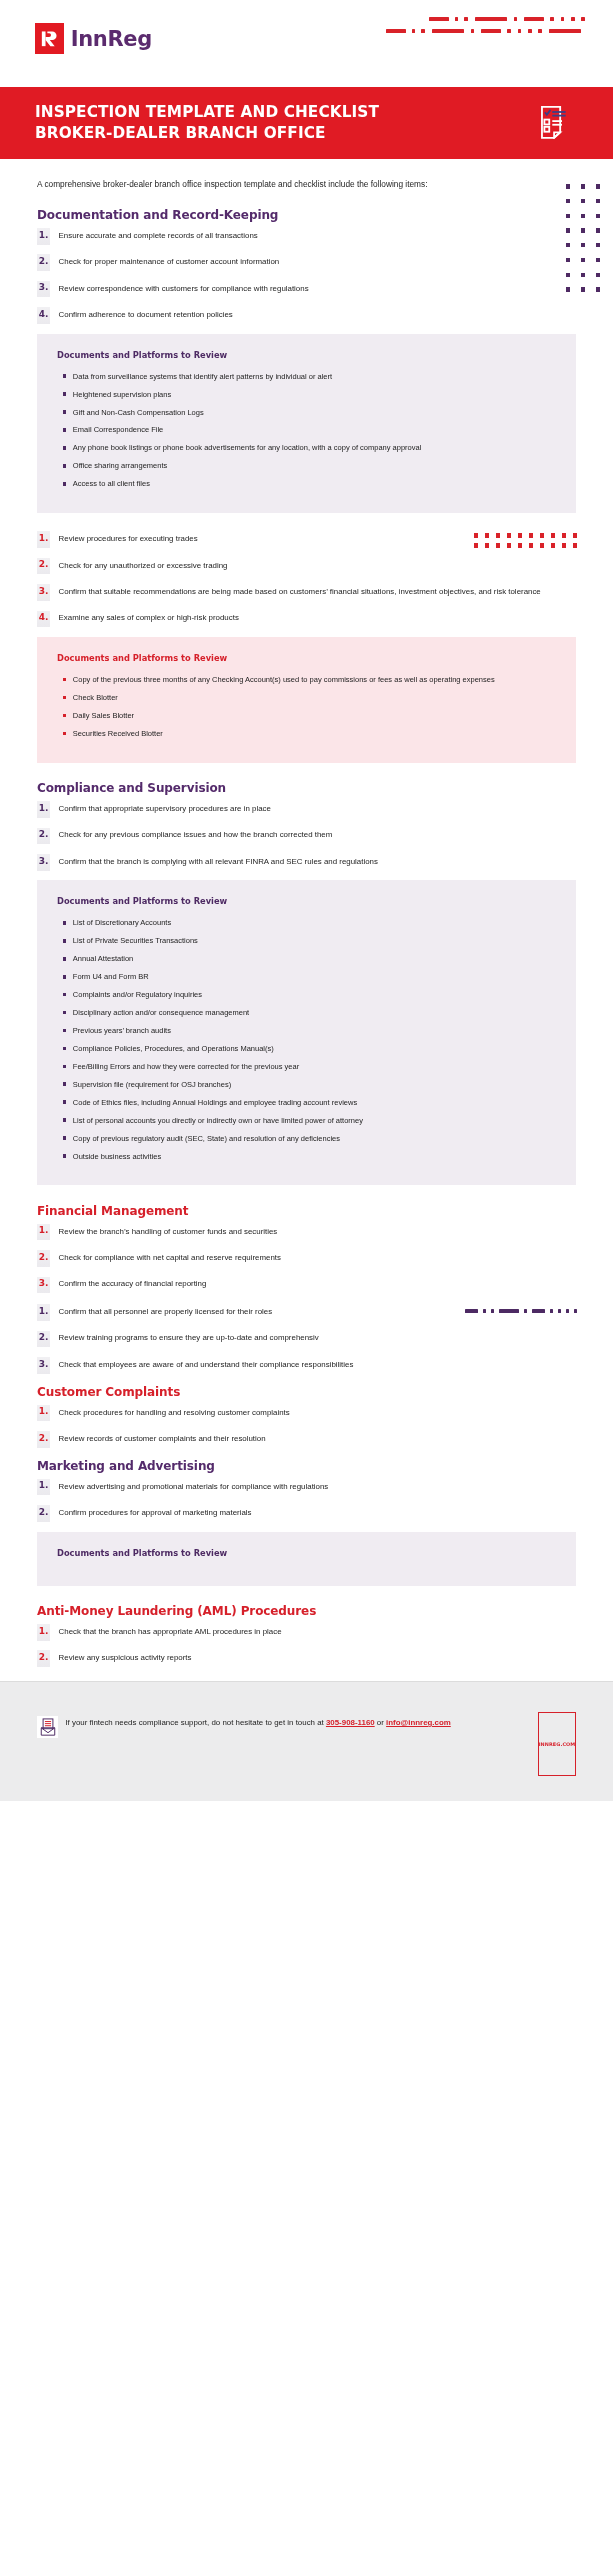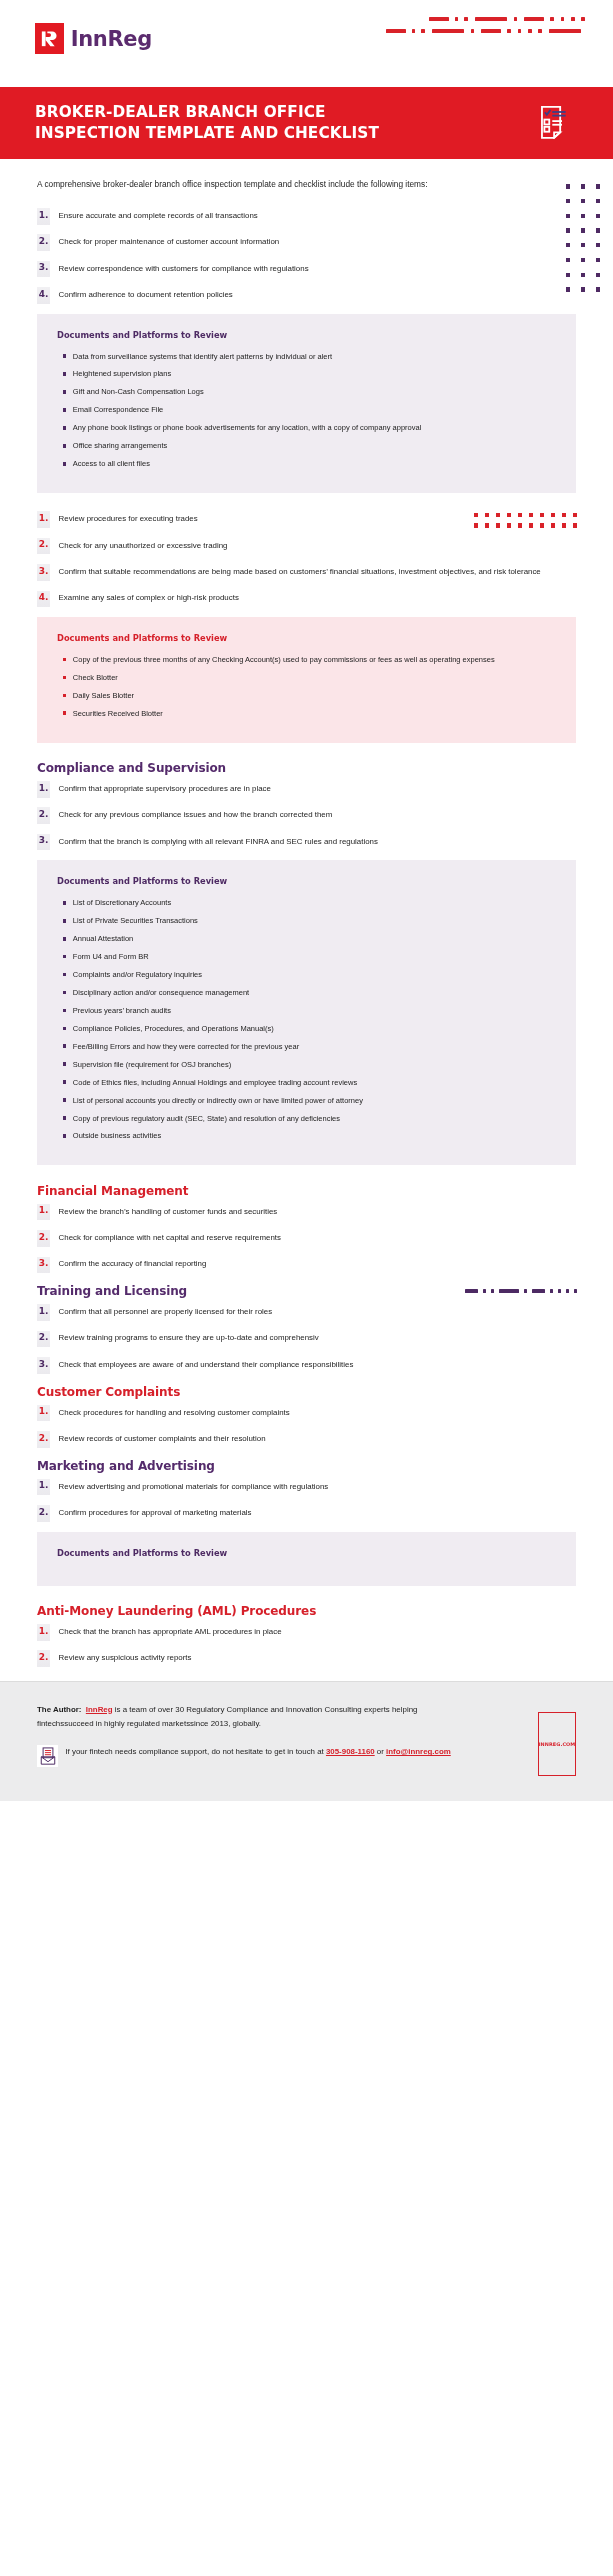--- a/index.html
+++ b/index.html
@@ -262,22 +262,22 @@
       <i style="width:3.7px;margin-left:6.7px"></i>
     <i style="width:3.7px;margin-left:6.7px"></i>
       <i style="width:3.7px;margin-left:6.7px"></i>
       <i style="width:3.7px;margin-left:6.7px"></i>
     <i style="width:32px;margin-left:6.7px"></i>
   </div>
 </div>
 
 <div class="hero">
   <div class="hero-title">
+    <div>INSPECTION TEMPLATE AND CHECKLIST</div>
     <div>BROKER-DEALER BRANCH OFFICE</div>
-    <div>INSPECTION TEMPLATE AND CHECKLIST</div>
   </div>
   <div class="hero-icon">
     <svg width="27" height="34" viewBox="0 0 44 56" aria-hidden="true">
       <path d="M3 3 h30 v42 l-10 9 h-20 z" fill="none" stroke="#ffffff" stroke-width="3"></path>
       <path d="M33 45 l-10 9 v-9 z" fill="none" stroke="#ffffff" stroke-width="3"></path>
       <path d="M8 12 l3 4 l6 -8" fill="none" stroke="#3b3f86" stroke-width="3"></path>
       <rect x="20" y="10" width="22" height="3" fill="#3b3f86"></rect>
       <rect x="20" y="16" width="22" height="3" fill="#3b3f86"></rect>
       <rect x="7" y="24" width="8" height="8" fill="none" stroke="#ffffff" stroke-width="3"></rect>
       <rect x="7" y="36" width="8" height="8" fill="none" stroke="#ffffff" stroke-width="3"></rect>
@@ -313,20 +313,21 @@
       <span></span>
     <span></span>
       <span></span>
       <span></span>
   </div>
 
   <p class="intro">A comprehensive broker-dealer branch office inspection template and checklist include the following items:</p>
 
   <div id="sections-root">
       <div class="section" style="margin-top: 16px;">
+        <h2 class="section-title purple">Documentation and Record-Keeping</h2>
         <ol class="checklist">
           <li>
             <div class="num purple">1.</div>
             <div class="item-text">Ensure accurate and complete records of all transactions</div>
           </li>
           <li>
             <div class="num purple">2.</div>
             <div class="item-text">Check for proper maintenance of customer account information</div>
           </li>
           <li>
@@ -465,21 +466,20 @@
           <i style="width: 3.1px; background: rgb(77, 42, 99); margin-left: 4.9px;"></i>
           <i style="width: 3.1px; background: rgb(77, 42, 99); margin-left: 4.9px;"></i>
           <i style="width: 19.6px; background: rgb(77, 42, 99); margin-left: 4.9px;"></i>
           <i style="width: 3.1px; background: rgb(77, 42, 99); margin-left: 4.9px;"></i>
           <i style="width: 13.5px; background: rgb(77, 42, 99); margin-left: 4.9px;"></i>
           <i style="width: 3.1px; background: rgb(77, 42, 99); margin-left: 4.9px;"></i>
           <i style="width: 3.1px; background: rgb(77, 42, 99); margin-left: 4.9px;"></i>
           <i style="width: 3.1px; background: rgb(77, 42, 99); margin-left: 4.9px;"></i>
           <i style="width: 3.1px; background: rgb(77, 42, 99); margin-left: 4.9px;"></i>
         </div>
-        <h2 class="section-title purple">Training and Licensing</h2>
         <ol class="checklist">
           <li>
             <div class="num purple">1.</div>
             <div class="item-text">Confirm that all personnel are properly licensed for their roles</div>
           </li>
           <li>
             <div class="num purple">2.</div>
             <div class="item-text">Review training programs to ensure they are up-to-date and comprehensiv</div>
           </li>
           <li>
@@ -528,24 +528,20 @@
             <div class="num red">2.</div>
             <div class="item-text">Review any suspicious activity reports</div>
           </li>
         </ol>
       </div>
     </div>
 </div>
 
 <div class="footer">
   <div class="footer-left">
-    <p class="footer-p">
-      <b>The Author:</b>
-      <span>&nbsp;</span><a class="lnk-red" href="#">InnReg</a><span> is a team of over 30 Regulatory Compliance and Innovation Consulting experts helping fintechssucceed in highly regulated marketssince 2013, globally.</span>
-    </p>
     <div class="contact-row">
       <div class="contact-icon">
         <svg width="16" height="18.4" viewBox="0 0 26 30" aria-hidden="true">
           <rect x="5" y="1.5" width="16" height="16" fill="none" stroke="#4d2a63" stroke-width="1.6"></rect>
           <rect x="8" y="5" width="10" height="1.6" fill="#d6202a"></rect>
           <rect x="8" y="8.4" width="10" height="1.6" fill="#d6202a"></rect>
           <rect x="8" y="11.8" width="10" height="1.6" fill="#d6202a"></rect>
           <path d="M2 16 h22 v12 h-22 z" fill="none" stroke="#4d2a63" stroke-width="1.6"></path>
           <path d="M2 16 l11 8 l11 -8" fill="none" stroke="#4d2a63" stroke-width="1.6"></path>
         </svg>

